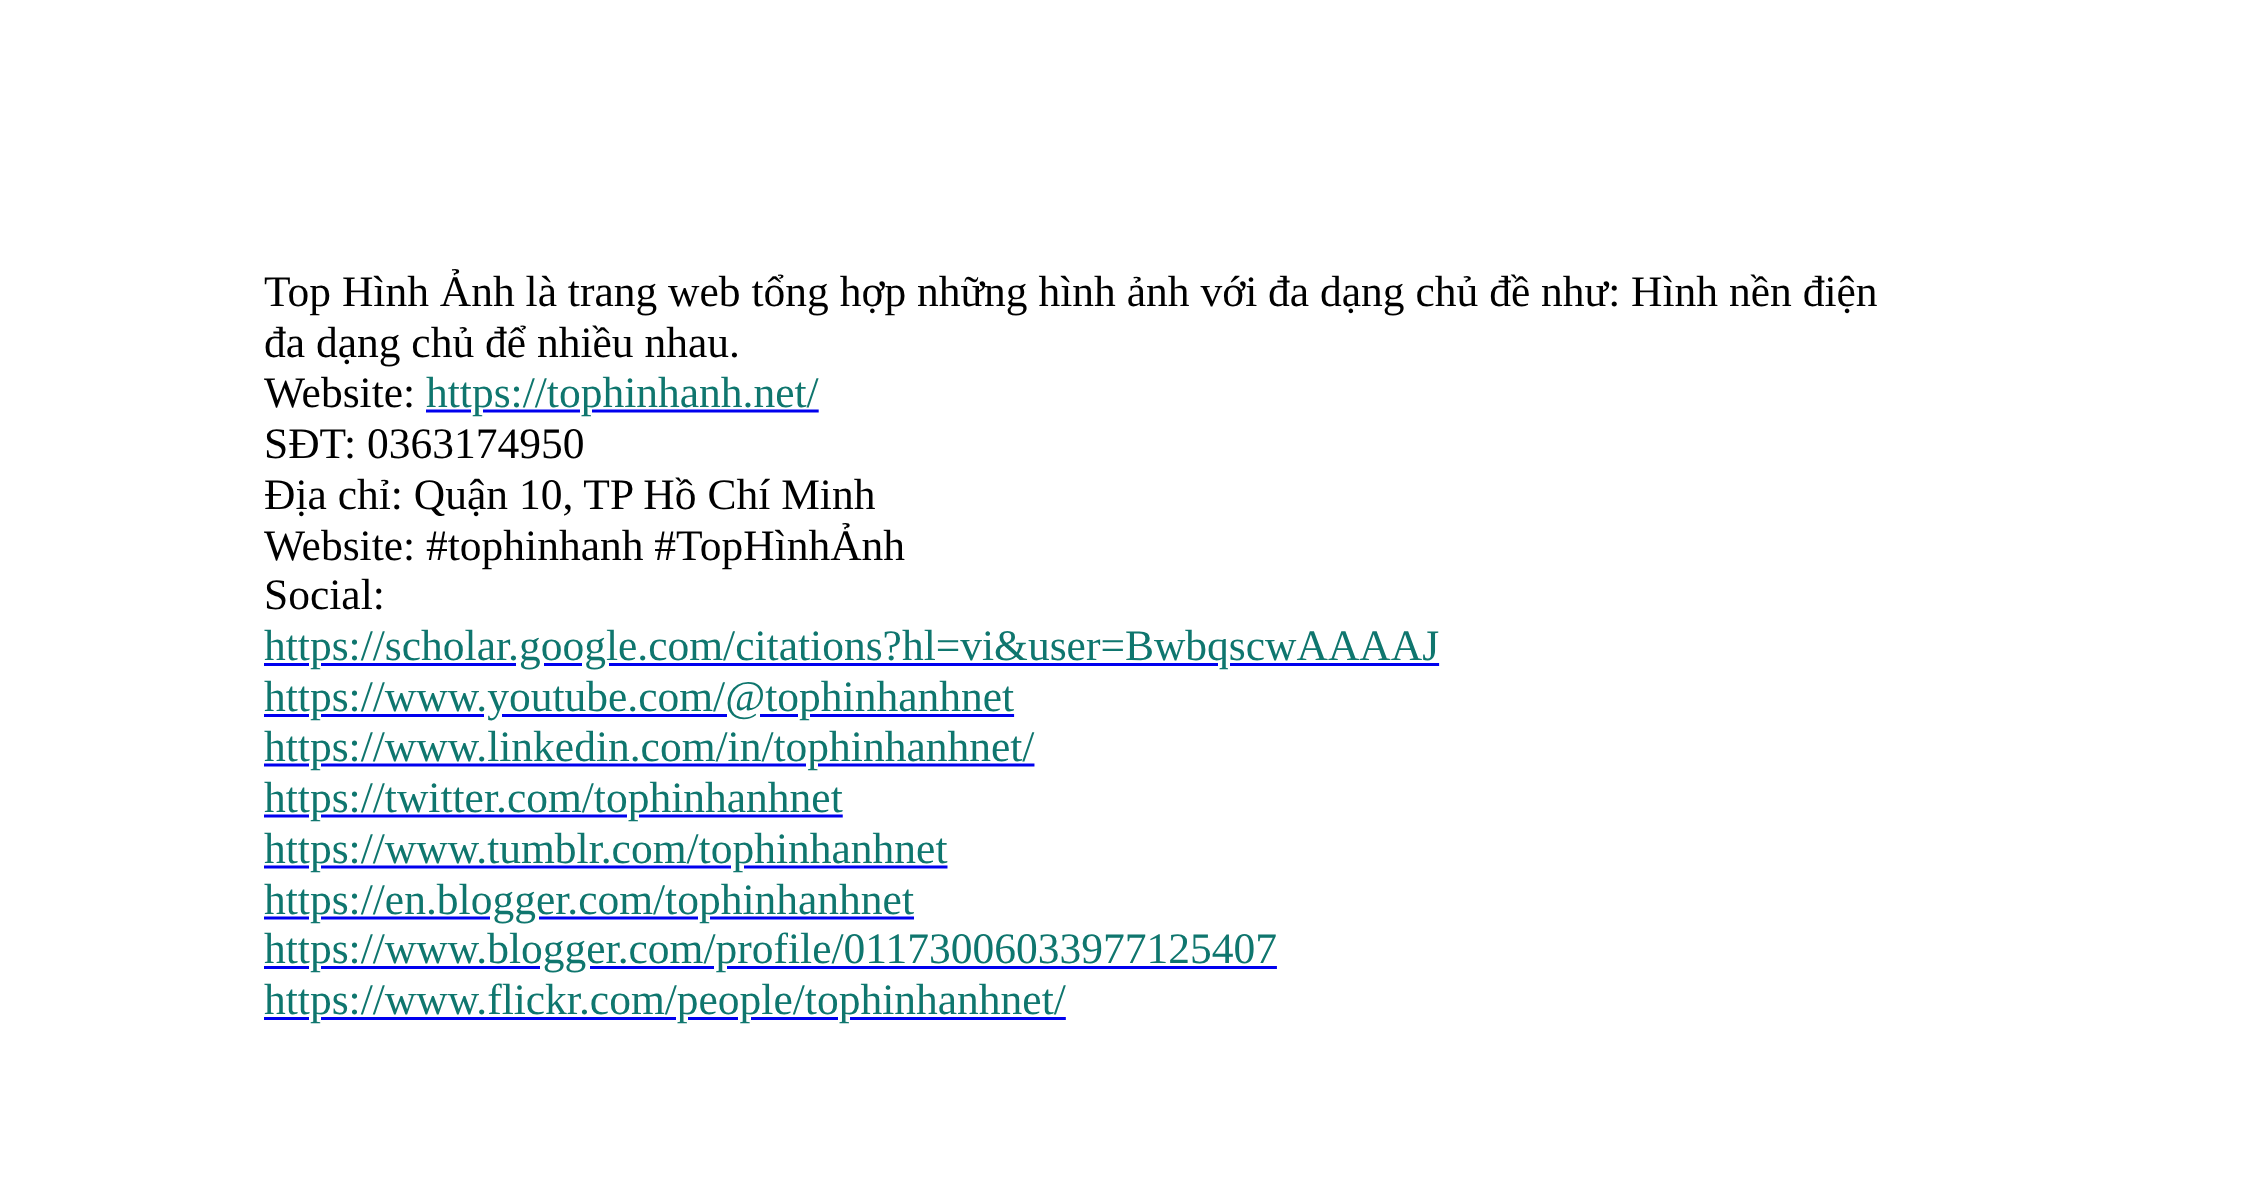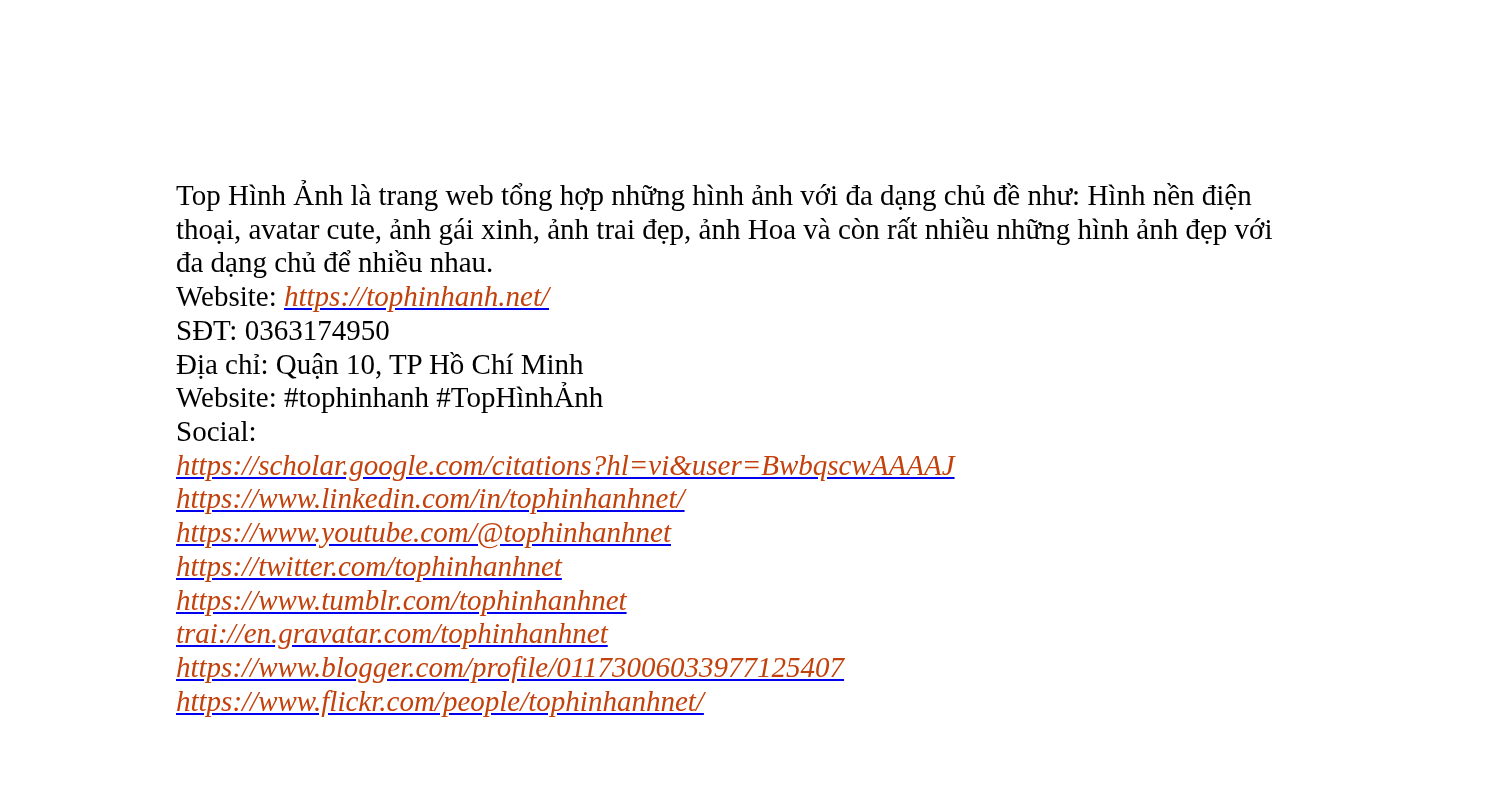--- a/index.html
+++ b/index.html
@@ -24,51 +24,49 @@
     width: 1140px;
     font-size: 29px;
     line-height: 33.73px;
     color: #000000;
     white-space: nowrap;
   }
   .line {
     height: 33.73px;
   }
   a.doc-link {
-    color: #c2410c;
+    color: #0f766e;
     text-decoration: underline;
     text-decoration-color: #0000EE;
     cursor: pointer;
-    font-style: italic;
   }
 </style>
 </head>
 <body>
 
 <div class="doc-page">
   <div class="content">
 
     <div>
       <div class="line">Top Hình Ảnh là trang web tổng hợp những hình ảnh với đa dạng chủ đề như: Hình nền điện</div>
-      <div class="line">thoại, avatar cute, ảnh gái xinh, ảnh trai đẹp, ảnh Hoa và còn rất nhiều những hình ảnh đẹp với</div>
       <div class="line">đa dạng chủ để nhiều nhau.</div>
     </div>
 
     <div class="line"><span>Website: </span><a class="doc-link">https://tophinhanh.net/</a></div>
 
     <div class="line">SĐT: 0363174950</div>
     <div class="line">Địa chỉ: Quận 10, TP Hồ Chí Minh</div>
     <div class="line">Website: #tophinhanh #TopHìnhẢnh</div>
     <div class="line">Social:</div>
 
     <div>
       <div class="line"><a class="doc-link">https://scholar.google.com/citations?hl=vi&amp;user=BwbqscwAAAAJ</a></div>
+      <div class="line"><a class="doc-link">https://www.youtube.com/@tophinhanhnet</a></div>
       <div class="line"><a class="doc-link">https://www.linkedin.com/in/tophinhanhnet/</a></div>
-      <div class="line"><a class="doc-link">https://www.youtube.com/@tophinhanhnet</a></div>
       <div class="line"><a class="doc-link">https://twitter.com/tophinhanhnet</a></div>
       <div class="line"><a class="doc-link">https://www.tumblr.com/tophinhanhnet</a></div>
-      <div class="line"><a class="doc-link">trai://en.gravatar.com/tophinhanhnet</a></div>
+      <div class="line"><a class="doc-link">https://en.blogger.com/tophinhanhnet</a></div>
       <div class="line"><a class="doc-link">https://www.blogger.com/profile/01173006033977125407</a></div>
       <div class="line"><a class="doc-link">https://www.flickr.com/people/tophinhanhnet/</a></div>
     </div>
 
   </div>
 </div>
 
 </body></html>

